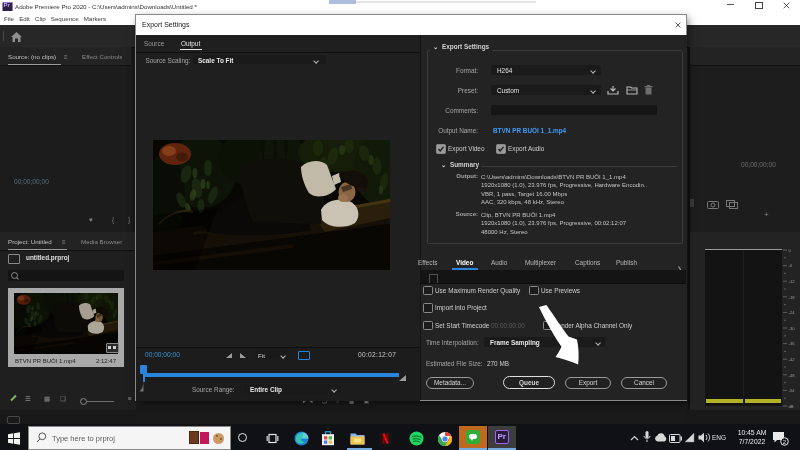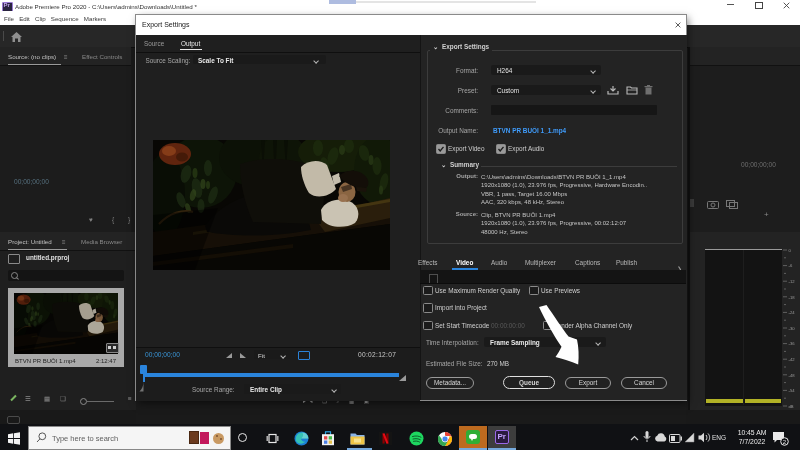--- a/index.html
+++ b/index.html
@@ -435,21 +435,21 @@
   
   <svg class="abs" style="left:8px;top:432px;" width="12" height="13" viewBox="0 0 12 13">
     <path d="M0 2.2 L5.2 1.3 V6 H0 Z M6 1.2 L12 0.2 V6 H6 Z M0 7 H5.2 V11.7 L0 10.8 Z M6 7 H12 V12.8 L6 11.8 Z" fill="#f2f2f2"></path>
   </svg>
   
   <div class="abs" style="left:28px;top:425.5px;width:203px;height:24.5px;background:#f5f5f5;border:1px solid #888;box-sizing:border-box;"></div>
   <svg class="abs" style="left:36px;top:432px;" width="11" height="11" viewBox="0 0 11 11">
     <circle cx="6.3" cy="4.3" r="3.4" fill="none" stroke="#555" stroke-width="1"></circle>
     <line x1="1" y1="10" x2="4" y2="6.8" stroke="#555" stroke-width="1"></line>
   </svg>
-  <div class="abs" style="left:52px;top:433.5px;font-size:7.5px;color:#5f5f5f;">Type here to search</div>
+  <div class="abs" style="left:52px;top:433.5px;font-size:7.5px;color:#5f5f5f;">Type here to prproj</div>
   
   <div class="abs" style="left:189px;top:431px;width:10px;height:13px;background:#6b3a1e;border:1px solid #4a2812;box-sizing:border-box;"></div>
   <div class="abs" style="left:200px;top:432px;width:9px;height:12px;background:#c2185b;"></div>
   <div class="abs" style="left:213px;top:432.5px;width:11px;height:11px;border-radius:50%;background:#c99a63;"></div>
   <div class="abs" style="left:215.5px;top:435px;width:2px;height:2px;border-radius:50%;background:#7a5230;"></div>
   <div class="abs" style="left:219.5px;top:438px;width:2px;height:2px;border-radius:50%;background:#7a5230;"></div>
   
   <div class="abs" style="left:238px;top:433px;width:9px;height:9px;border:1.5px solid #e8e8e8;border-radius:50%;box-sizing:border-box;"></div>
   
   <svg class="abs" style="left:266px;top:432px;" width="13" height="13" viewBox="0 0 13 13">

